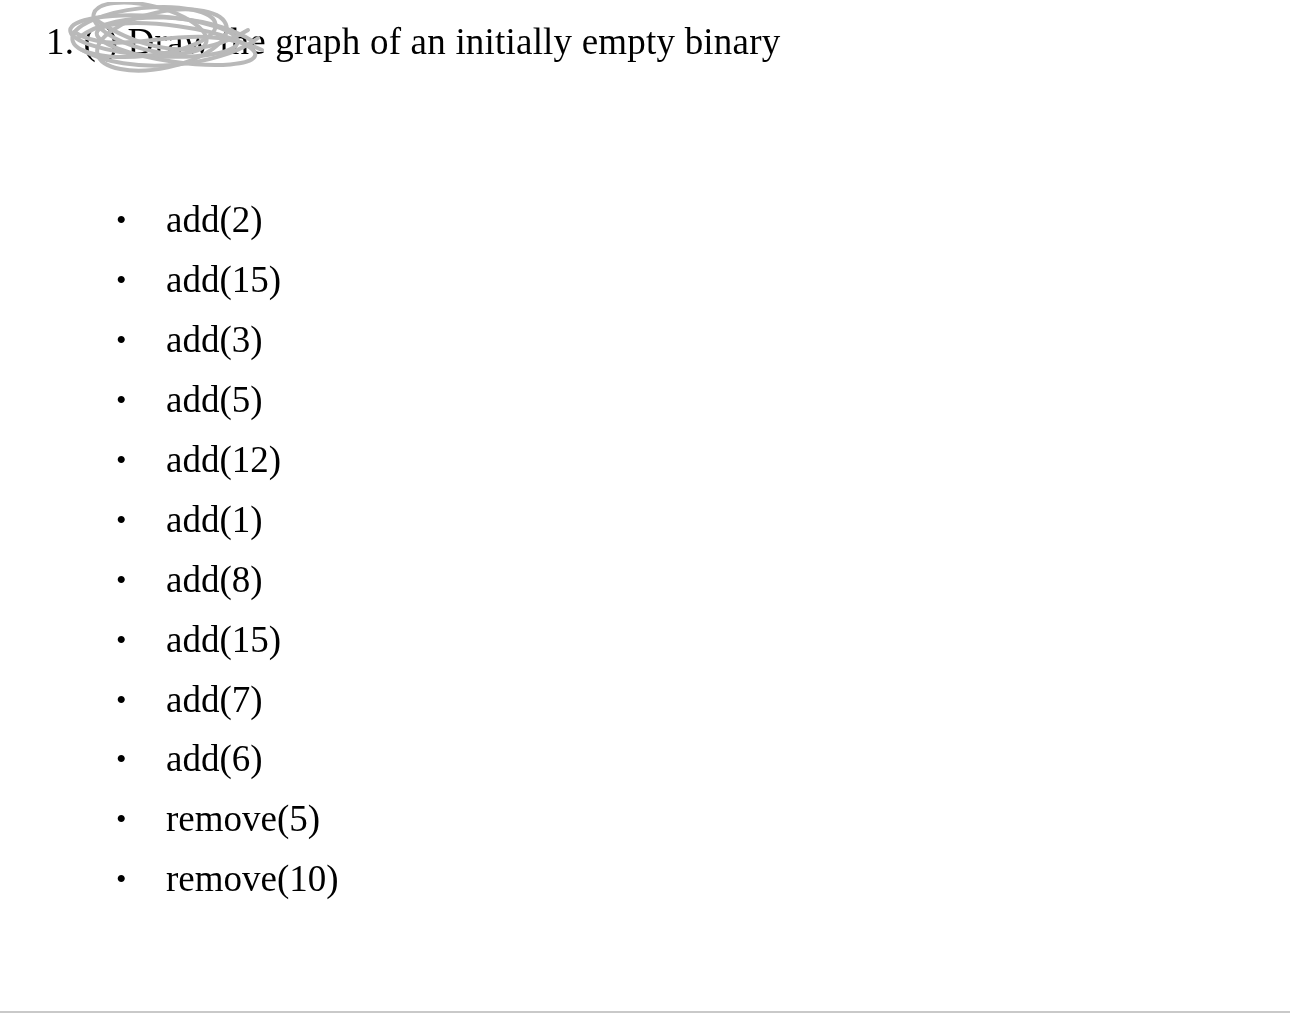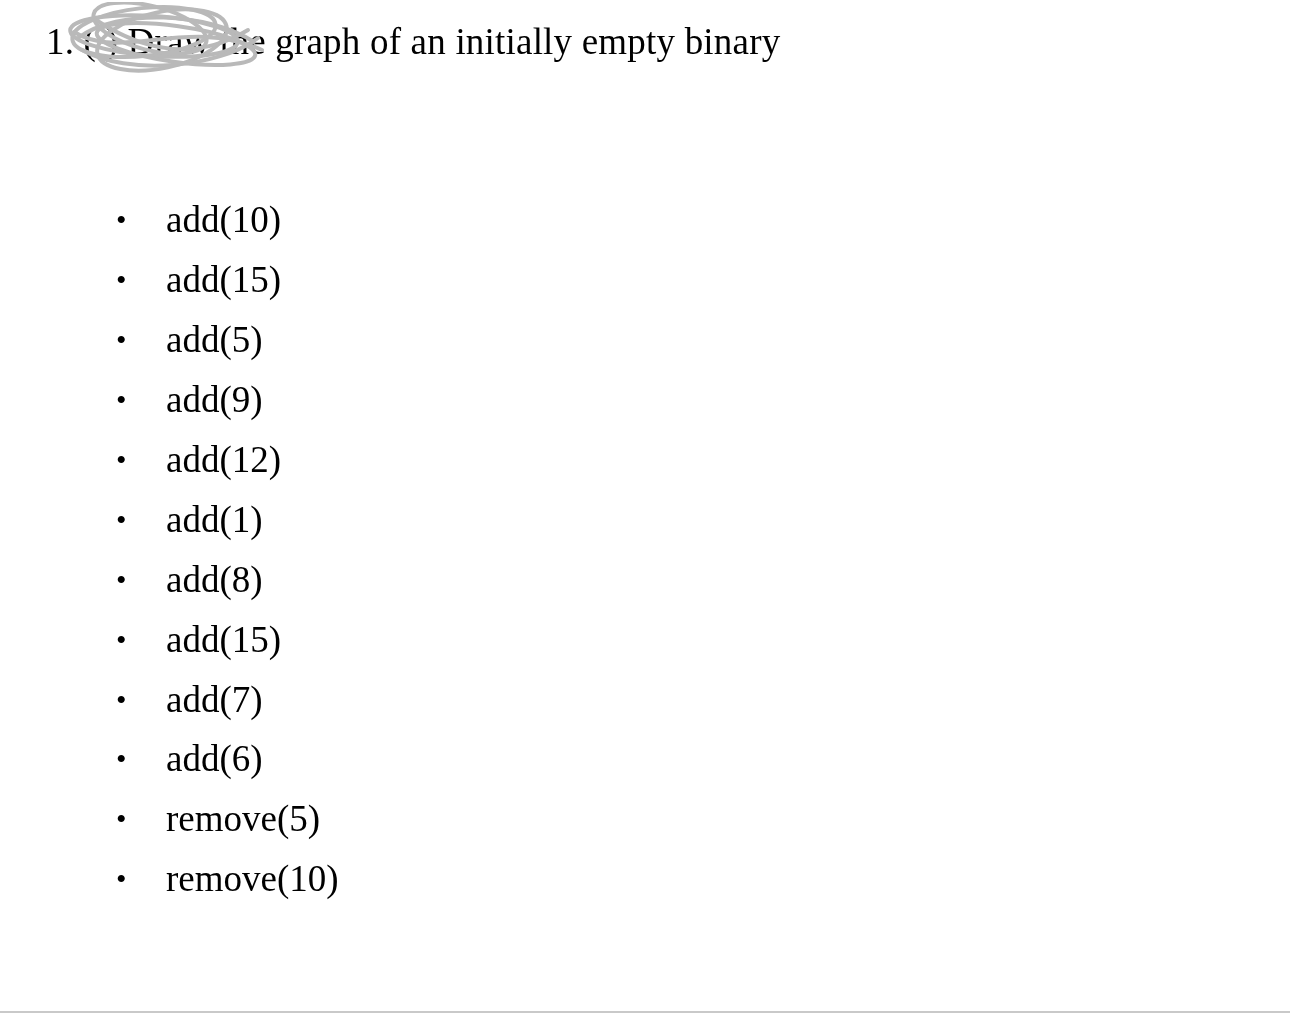--- a/index.html
+++ b/index.html
@@ -106,24 +106,24 @@
       <ellipse cx="118" cy="42" rx="80" ry="18" transform="rotate(8 118 42)"></ellipse>
       <ellipse cx="92" cy="26" rx="58" ry="22" transform="rotate(14 92 26)"></ellipse>
       <path d="M20 36 C60 6, 150 10, 196 40"></path>
       <path d="M24 48 C70 74, 160 66, 200 36"></path>
       <path d="M38 18 C90 52, 140 58, 190 28"></path>
       <path d="M16 30 C64 60, 128 14, 204 48"></path>
     </g>
   </svg>
 
   <ul class="oplist">
-    <li><span class="bullet">•</span><span>add(10)</span></li>
+    <li><span class="bullet">•</span><span>add(2)</span></li>
     <li><span class="bullet">•</span><span>add(15)</span></li>
+    <li><span class="bullet">•</span><span>add(3)</span></li>
     <li><span class="bullet">•</span><span>add(5)</span></li>
-    <li><span class="bullet">•</span><span>add(9)</span></li>
     <li><span class="bullet">•</span><span>add(12)</span></li>
     <li><span class="bullet">•</span><span>add(1)</span></li>
     <li><span class="bullet">•</span><span>add(8)</span></li>
     <li><span class="bullet">•</span><span>add(15)</span></li>
     <li><span class="bullet">•</span><span>add(7)</span></li>
     <li><span class="bullet">•</span><span>add(6)</span></li>
     <li><span class="bullet">•</span><span>remove(5)</span></li>
     <li><span class="bullet">•</span><span>remove(10)</span></li>
   </ul>
 

